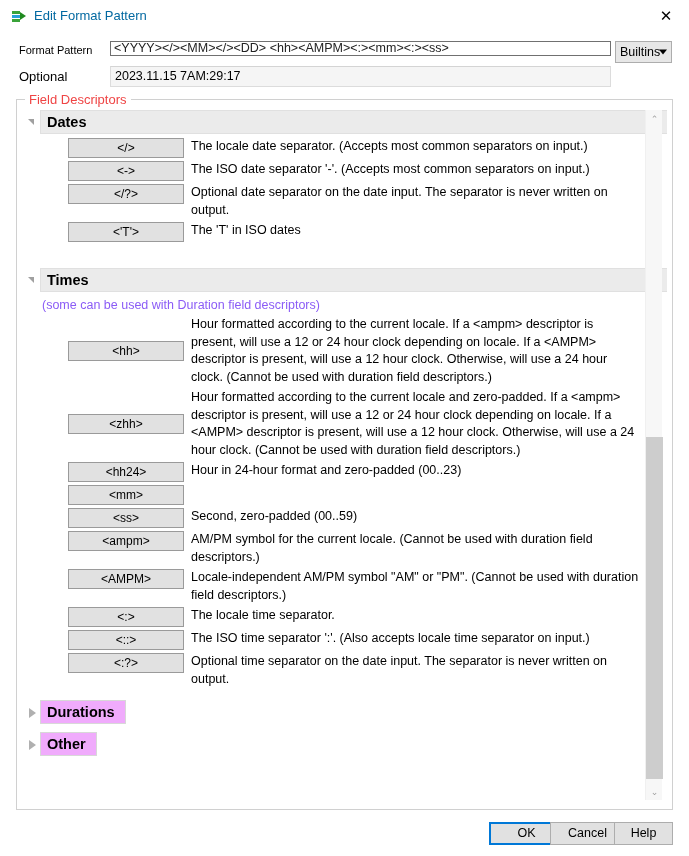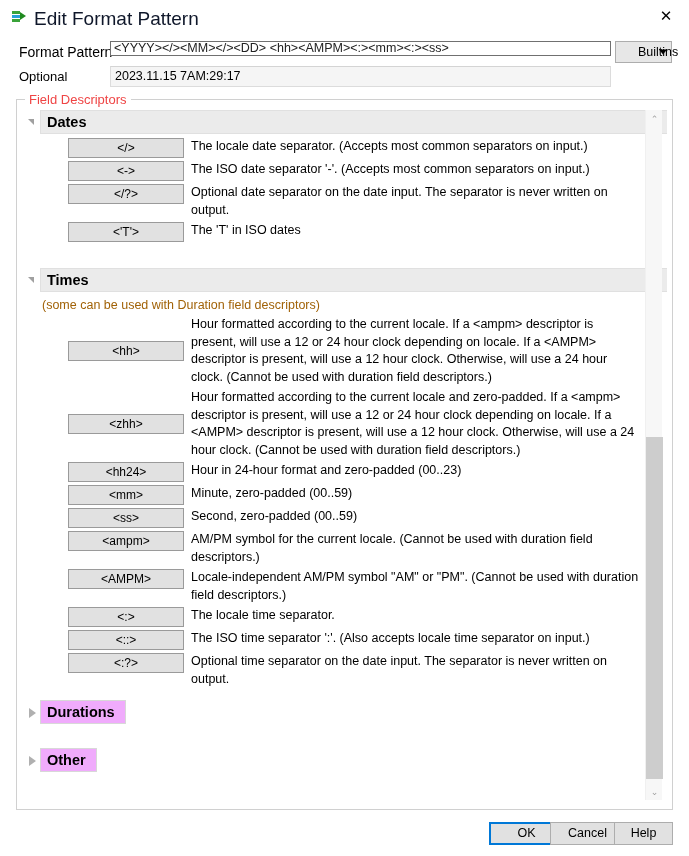--- a/index.html
+++ b/index.html
@@ -26,39 +26,39 @@
     border-bottom: 1px solid #ffffff;
   }
   .titlebar-icon {
     position: absolute;
     left: 11px; top: 9px;
     width: 16px; height: 16px;
   }
   .title-text {
     position: absolute;
     left: 34px; top: 8px;
-    font-size: 19px;
-    color: #0f172a;
+    font-size: 13px;
+    color: #0369a1;
     white-space: nowrap;
   }
   .close-btn {
     position: absolute;
     right: 0; top: 0;
     width: 46px; height: 32px;
     display: flex; align-items: center; justify-content: center;
     color: #000;
     font-size: 15px;
     cursor: default;
   }
 
   
   .label-format {
     position: absolute;
     left: 19px; top: 44px;
-    font-size: 14px;
+    font-size: 11px;
     white-space: nowrap;
   }
   .pattern-input {
     position: absolute;
     left: 110px; top: 41px;
     width: 501px; height: 15px;
     border: 1px solid #707070;
     background: #ffffff;
     box-sizing: border-box;
     font-family: "Liberation Sans", sans-serif;
@@ -70,21 +70,21 @@
   }
   .builtins-btn {
     position: absolute;
     left: 615px; top: 41px;
     width: 57px; height: 22px;
     background: #e7e7e7;
     border: 1px solid #adadad;
     box-sizing: border-box;
     font-size: 12.5px;
     display: flex; align-items: center;
-    padding-left: 22px;
+    padding-left: 4px;
     cursor: default;
   }
   .builtins-caret {
     position: absolute;
     right: 4px; top: 50%;
     transform: translateY(-50%);
     width: 0; height: 0;
     border-left: 4px solid transparent;
     border-right: 4px solid transparent;
     border-top: 5px solid #000;
@@ -182,21 +182,21 @@
     width: 0; height: 0;
     border-top: 5px solid transparent;
     border-bottom: 5px solid transparent;
     border-left: 7px solid #b0b0b0;
   }
 
   .section-note {
     margin-left: 20px;
     margin-top: 6px;
     font-size: 12.5px;
-    color: #a16207;
+    color: #8b5cf6;
     white-space: nowrap;
   }
 
   
   .rows {
     margin-top: 4px;
   }
   .row {
     display: flex;
     align-items: flex-start;
@@ -356,21 +356,20 @@
           <div class="row multi">
             <div class="desc-btn">&lt;zhh&gt;</div>
             <div class="desc-text">Hour formatted according to the current locale and zero-padded. If a &lt;ampm&gt; descriptor is present, will use a 12 or 24 hour clock depending on locale. If a &lt;AMPM&gt; descriptor is present, will use a 12 hour clock. Otherwise, will use a 24 hour clock. (Cannot be used with duration field descriptors.)</div>
           </div>
           <div class="row">
             <div class="desc-btn">&lt;hh24&gt;</div>
             <div class="desc-text">Hour in 24-hour format and zero-padded (00..23)</div>
           </div>
           <div class="row">
             <div class="desc-btn">&lt;mm&gt;</div>
-            <div class="desc-text">Minute, zero-padded (00..59)</div>
           </div>
           <div class="row">
             <div class="desc-btn">&lt;ss&gt;</div>
             <div class="desc-text">Second, zero-padded (00..59)</div>
           </div>
           <div class="row">
             <div class="desc-btn">&lt;ampm&gt;</div>
             <div class="desc-text">AM/PM symbol for the current locale. (Cannot be used with duration field descriptors.)</div>
           </div>
           <div class="row">
@@ -388,21 +387,21 @@
           <div class="row">
             <div class="desc-btn">&lt;:?&gt;</div>
             <div class="desc-text">Optional time separator on the date input. The separator is never written on output.</div>
           </div>
         </div>
       </div>
       <div style="margin-top: 12px;"><div class="section-header collapsed">
           <span class="tri-collapsed"></span>
           <span class="section-title">Durations</span>
         </div></div>
-      <div style="margin-top: 24px;"><div class="section-header collapsed">
+      <div style="margin-top: 8px;"><div class="section-header collapsed">
           <span class="tri-collapsed"></span>
           <span class="section-title">Other</span>
         </div></div>
     </div>
 </div>
 
 <div class="scrollbar">
   <div class="sb-arrow up">⌃</div>
   <div class="sb-thumb"></div>
   <div class="sb-arrow down">⌄</div>

